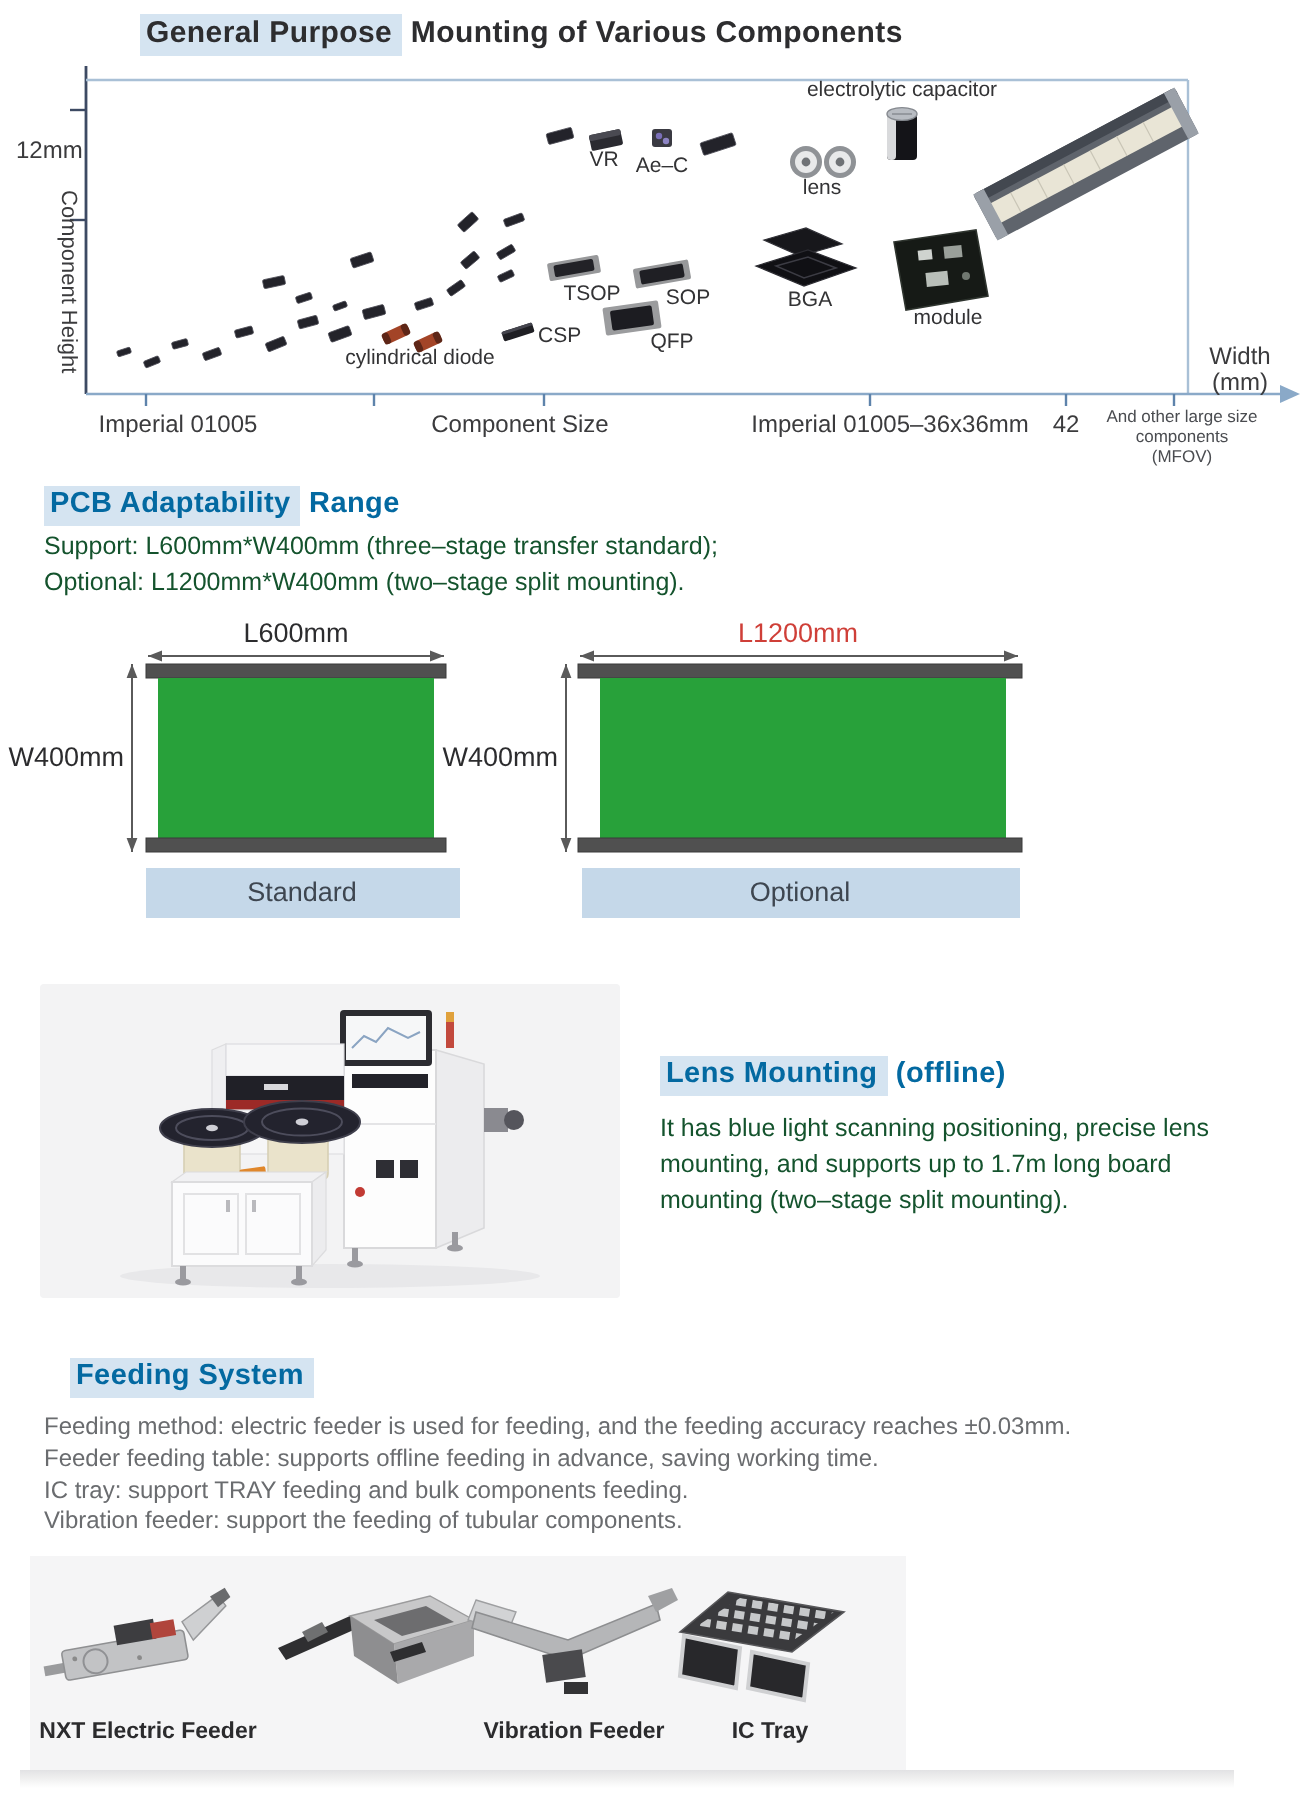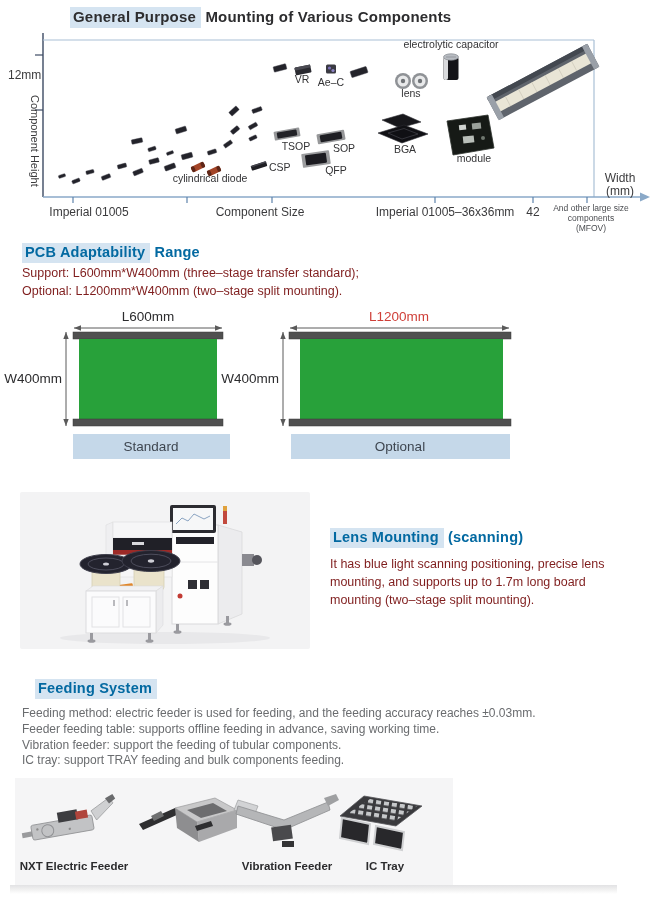--- a/index.html
+++ b/index.html
@@ -2,21 +2,21 @@
 <html><head>
 <meta charset="utf-8">
 <style>
   html,body{margin:0;padding:0;background:#ffffff;}
   .page{position:relative;width:650px;height:903px;background:#fff;overflow:hidden;
         font-family:"Liberation Sans", sans-serif;}
   .abs{position:absolute;}
   .h1{font-size:15px;font-weight:600;color:#2d2d2f;letter-spacing:.2px;padding-left:48px;}
   .h2{font-size:14.5px;font-weight:600;color:#0369a1;letter-spacing:.2px;}
   .hl{background:#d5e4f1;padding:1px 5px 3px 3px;}
-  .body-text{font-size:12.5px;color:#7f1d1d;line-height:18px;}
+  .body-text{font-size:12.5px;color:#14532d;line-height:18px;}
   .feed-text{font-size:12px;color:#6a6c6f;line-height:15.8px;}
   svg text{font-family:"Liberation Sans", sans-serif;}
   .ct{font-size:12px;fill:#3b3b3d;}
   .cl{font-size:10.5px;fill:#333335;}
   .cn{font-size:8.5px;fill:#4a4c50;}
   .dim{font-size:13.5px;fill:#2c2c2e;}
   .dim-red{font-size:13.5px;fill:#cf3f38;}
   .cap{font-size:13.5px;fill:#3e4650;}
   .machine-panel{background:#f3f3f4;border-radius:2px;}
   .feeder-panel{background:#f5f5f6;}
@@ -274,33 +274,33 @@
         <rect x="128" y="141" width="3" height="7"></rect>
           <ellipse cx="129.5" cy="149" rx="4" ry="1.8"></ellipse>
         <rect x="156" y="132" width="3" height="7"></rect>
           <ellipse cx="157.5" cy="140" rx="4" ry="1.8"></ellipse>
         <rect x="206" y="124" width="3" height="7"></rect>
           <ellipse cx="207.5" cy="132" rx="4" ry="1.8"></ellipse>
       </g>
     </svg>
   </div>
 
-  <div class="abs h2" style="left:330px;top:529px;"><span class="hl">Lens Mounting</span><span> (scanning)</span></div>
+  <div class="abs h2" style="left:330px;top:529px;"><span class="hl">Lens Mounting</span><span> (offline)</span></div>
   <div class="abs body-text" style="left:330px;top:555px;width:310px;">
     <div>It has blue light scanning positioning, precise lens</div>
     <div>mounting, and supports up to 1.7m long board</div>
     <div>mounting (two–stage split mounting).</div>
   </div>
 
   <div class="abs h2" style="left:25px;top:680px;margin-left:10px;"><span class="hl">Feeding System</span><span></span></div>
   <div class="abs feed-text" style="left:22px;top:706px;width:615px;">
     <div>Feeding method: electric feeder is used for feeding, and the feeding accuracy reaches ±0.03mm.</div>
     <div>Feeder feeding table: supports offline feeding in advance, saving working time.</div>
+    <div>IC tray: support TRAY feeding and bulk components feeding.</div>
     <div>Vibration feeder: support the feeding of tubular components.</div>
-    <div>IC tray: support TRAY feeding and bulk components feeding.</div>
   </div>
 
   <div class="abs feeder-panel" style="left:15px;top:778px;width:438px;height:115px;">
 
     <svg class="abs" style="left:4px;top:8px;" width="110" height="72" viewBox="0 0 110 72">
       <g transform="rotate(-10 55 38)">
         <rect x="2" y="38" width="12" height="5" fill="#9a9b9d"></rect>
         <rect x="12" y="32" width="62" height="15" rx="2" fill="#c2c3c5" stroke="#8f9092" stroke-width="0.8"></rect>
         <circle cx="28" cy="40" r="6" fill="none" stroke="#909194" stroke-width="1"></circle>
         <rect x="40" y="24" width="20" height="10" fill="#3d3d40"></rect>

